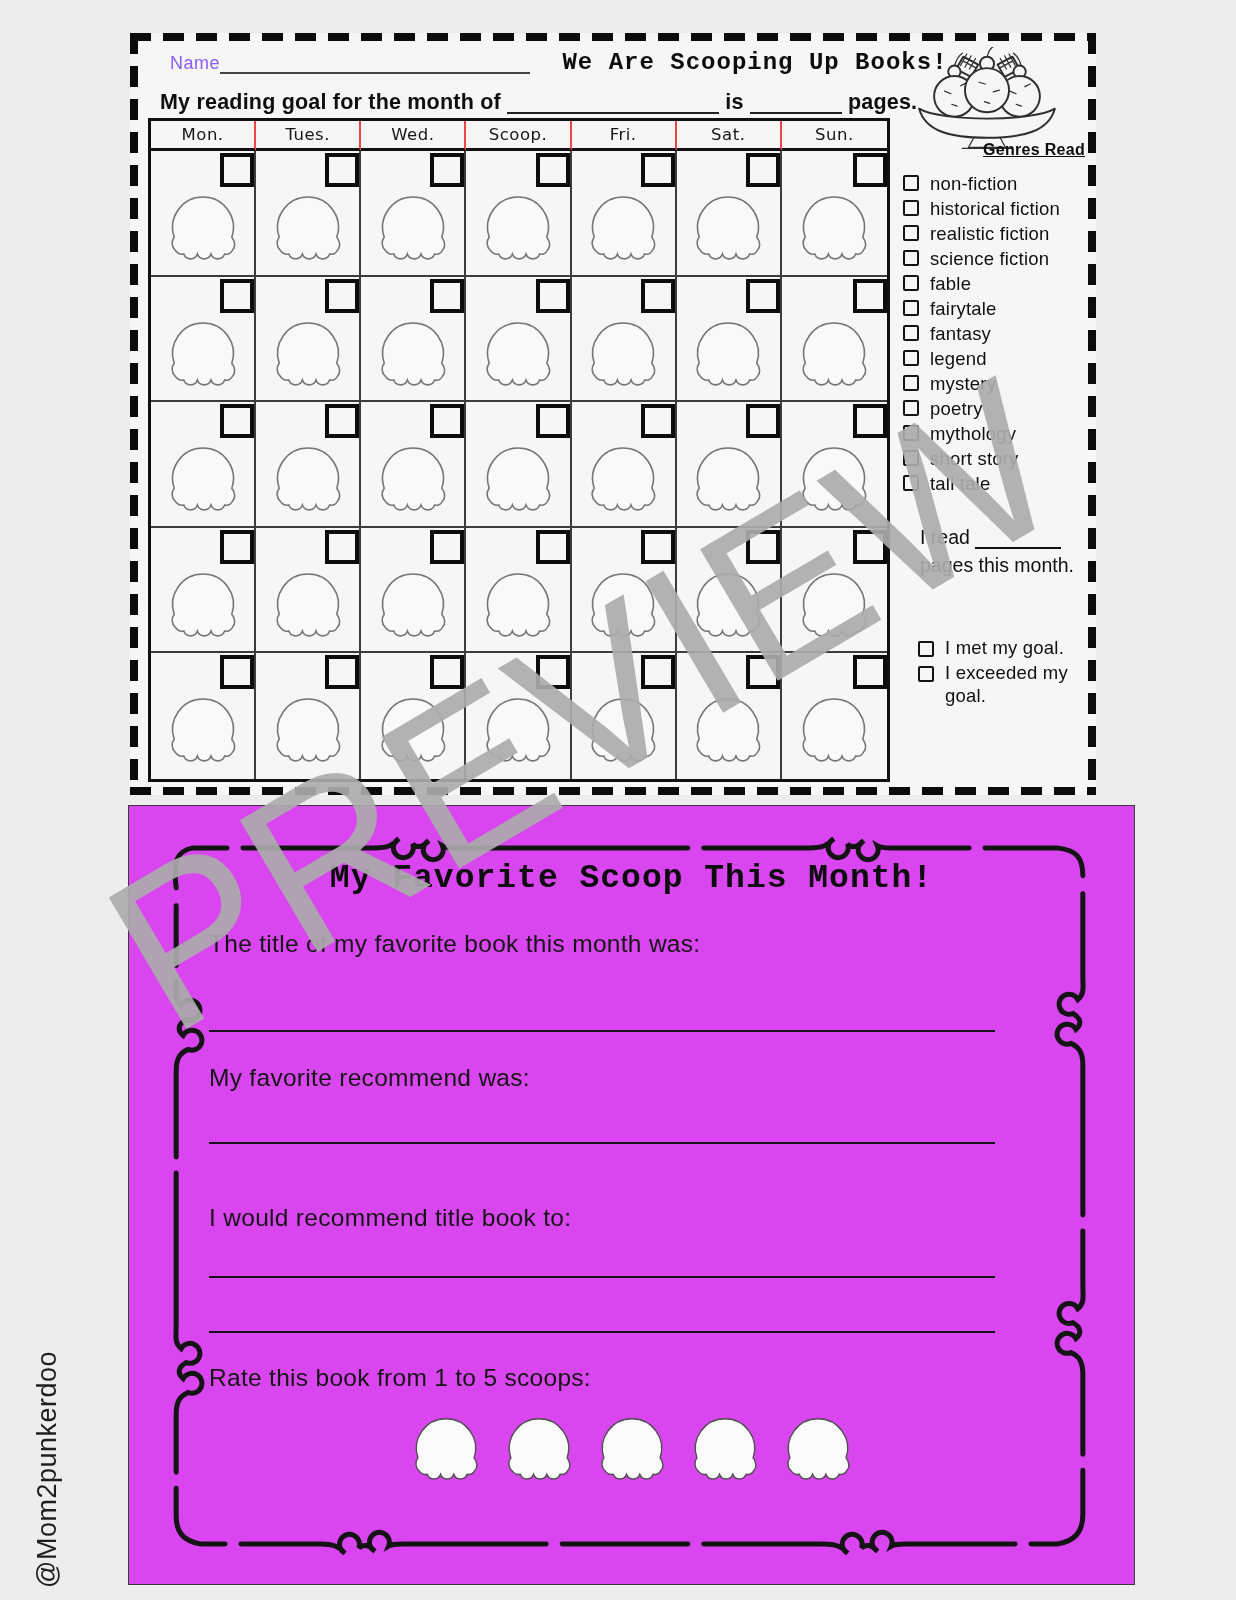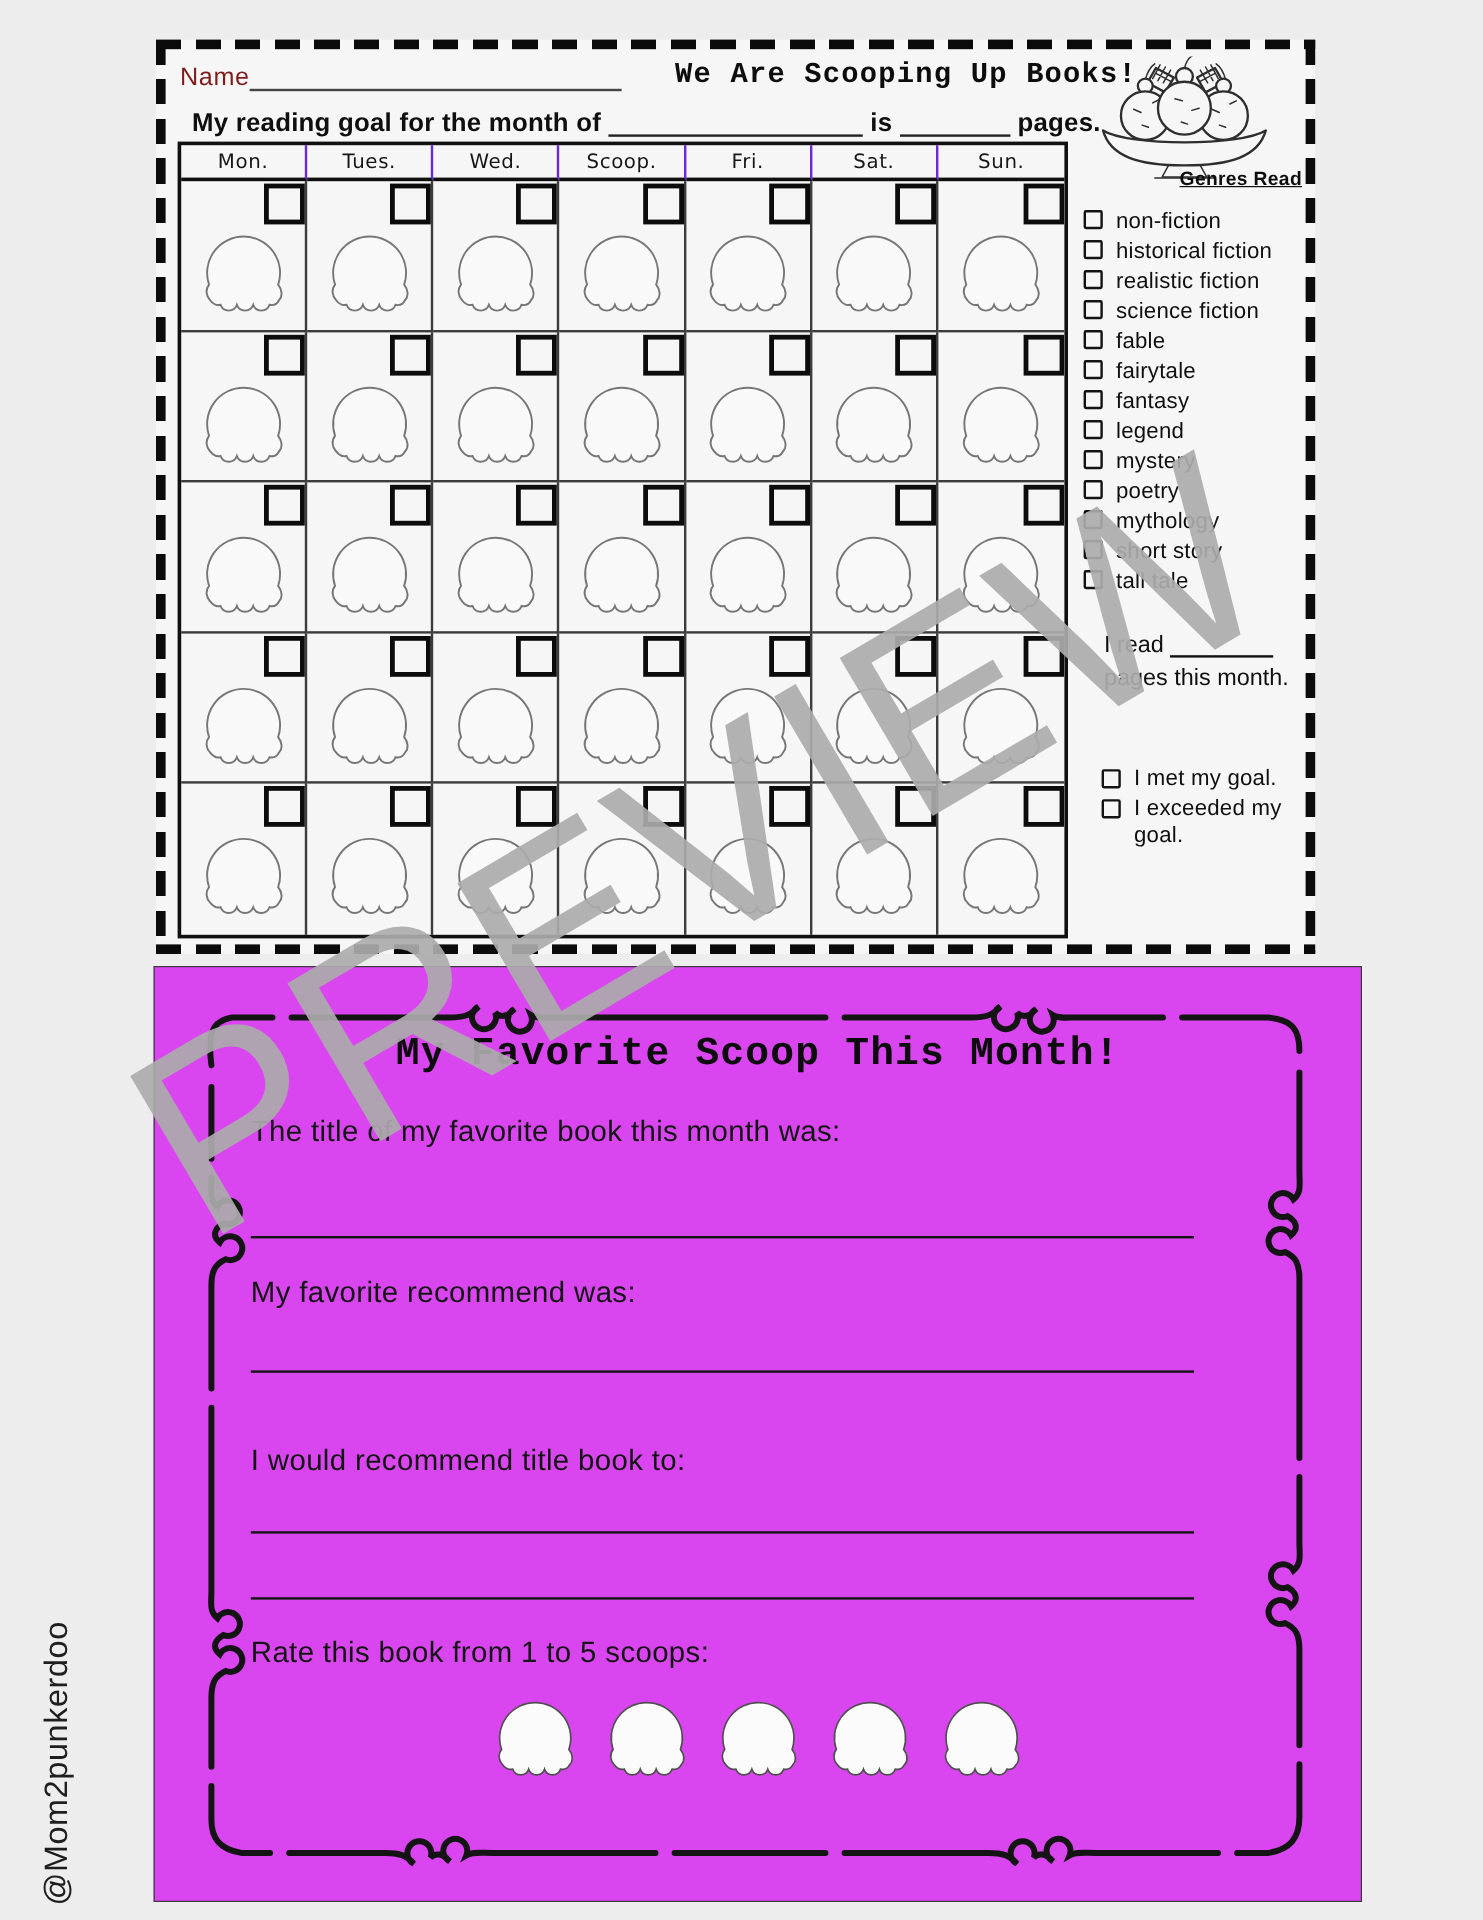--- a/index.html
+++ b/index.html
@@ -4,34 +4,34 @@
 <style>
   html,body{margin:0;padding:0;}
   body{
     width:1236px;height:1600px;position:relative;overflow:hidden;
     background:#ededed;font-family:"Liberation Sans",sans-serif;color:#111;
   }
   
   .top-sheet{position:absolute;left:130px;top:33px;width:966px;height:762px;background:#f6f6f6;}
   .dash-h{position:absolute;left:0;right:0;height:8px;background:repeating-linear-gradient(90deg,#0b0b0b 0 21px,transparent 21px 33px);}
   .dash-v{position:absolute;top:0;bottom:0;width:8px;background:repeating-linear-gradient(180deg,#0b0b0b 0 21px,transparent 21px 33px);}
-  .name-row{position:absolute;left:20px;top:20px;font-size:21px;color:#7f1d1d;letter-spacing:.5px;}
+  .name-row{position:absolute;left:40px;top:20px;font-size:18px;color:#8b5cf6;letter-spacing:.5px;}
   .blank{display:inline-block;border-bottom:2.5px solid #222;height:1em;vertical-align:-5px;}
   .name-blank{width:310px;border-color:#444;}
   .sheet-title{position:absolute;left:415px;top:16px;width:420px;text-align:center;
     font-family:"Liberation Mono",monospace;font-weight:700;font-size:24px;letter-spacing:1px;color:#0d0d0d;}
   .sundae{position:absolute;left:778px;top:14px;width:158px;height:104px;}
   .goal-row{position:absolute;left:30px;top:57px;font-weight:700;font-size:21.5px;letter-spacing:.2px;color:#0f0f0f;}
   .goal-blank1{width:212px;} .goal-blank2{width:92px;}
 
   
   .calendar-grid{position:absolute;left:18px;top:85px;width:742px;height:664px;
     display:grid;grid-template-columns:repeat(7,1fr);grid-template-rows:30px repeat(5,1fr);
     border:3px solid #101010;box-sizing:border-box;}
-  .cal-head{border-right:2px solid #6d28d9;border-bottom:3px solid #101010;
+  .cal-head{border-right:2px solid #ef4444;border-bottom:3px solid #101010;
     display:flex;align-items:center;justify-content:center;
     font-family:"DejaVu Sans",sans-serif;font-size:16.5px;letter-spacing:.5px;color:#161616;}
   .cal-cell{position:relative;border-right:2px solid #3c3c3c;border-bottom:2px solid #3c3c3c;}
   .calendar-grid > :nth-child(7n){border-right:none;}
   .calendar-grid > :nth-child(n+36){border-bottom:none;}
   .cbox{position:absolute;top:2px;right:0;width:26px;height:26px;border:4px solid #0c0c0c;background:#f6f6f6;}
   .cal-scoop{display:block;margin:34px auto 0;width:80px;height:82px;}
   .cal-scoop path{stroke:#767676;stroke-width:2;fill:#f9f9f9;}
 
   

